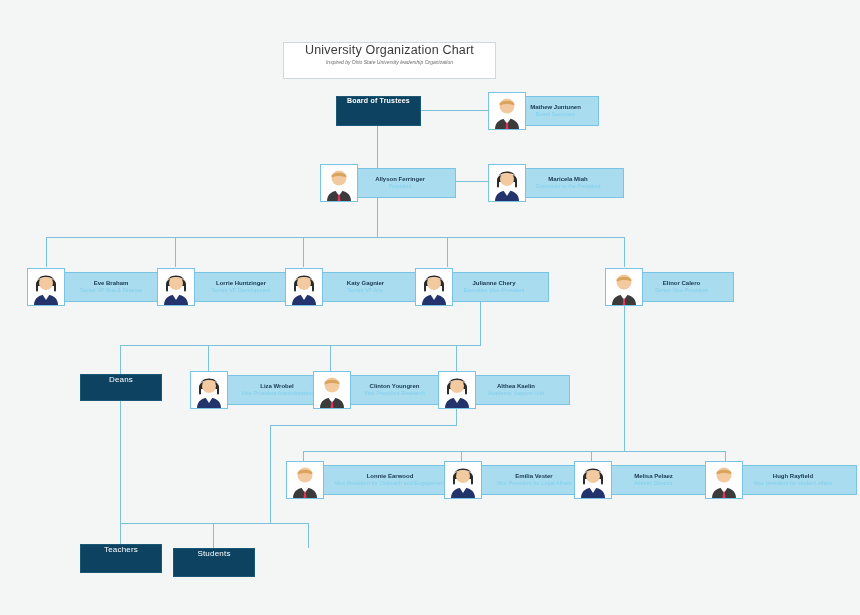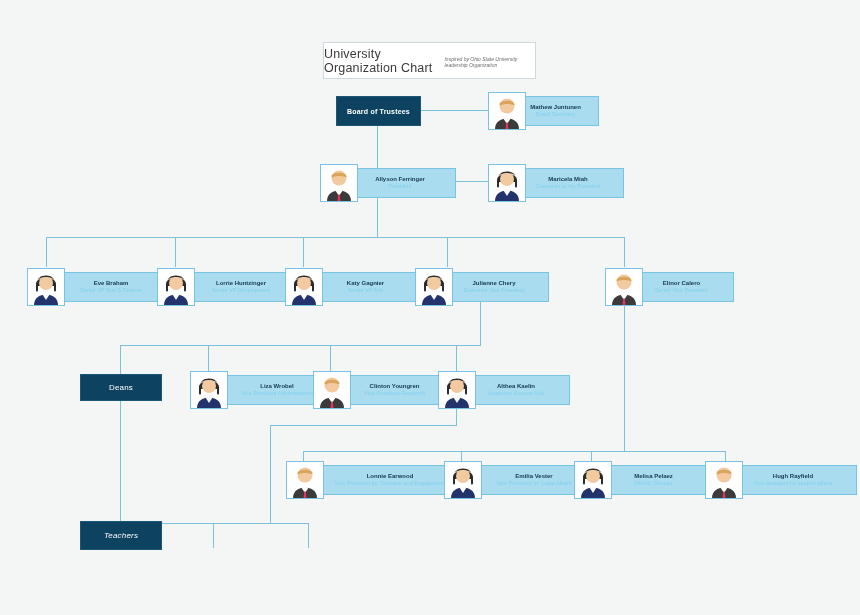--- a/index.html
+++ b/index.html
@@ -9,30 +9,30 @@
     font-family:"Liberation Sans", sans-serif;
     overflow:hidden;
     position:relative;
   }
   #canvas{position:absolute;left:0;top:0;width:860px;height:615px;}
 
   
   .title-box{
     position:absolute;left:283px;top:42px;width:211px;height:35px;
     background:#ffffff;border:1px solid #cfd8dc;
-    display:flex;flex-direction:row;align-items:center;justify-content:center;margin-left:40px;
+    display:flex;flex-direction:column;align-items:center;justify-content:flex-start;
   }
   .title-main{font-size:12.5px;color:#3a3a3a;letter-spacing:.2px;}
   .title-sub{font-size:5px;color:#6d6d6d;font-style:italic;margin-top:2px;}
 
   
   .dark-box{
     position:absolute;
     background:#0d4260;border:1px solid #1b5878;
-    display:flex;align-items:center;justify-content:center;
+    display:flex;align-items:flex-start;justify-content:center;
     color:#ffffff;
   }
   .dark-box .lbl{font-size:7px;font-weight:bold;letter-spacing:.2px;}
   .dark-box.plain .lbl{font-weight:normal;font-size:8px;}
 
   
   .person{position:absolute;height:30px;}
   .person .panel{
     position:absolute;left:24px;top:0;height:30px;
     background:#aadcf0;border:1px solid #79c4e2;
@@ -104,22 +104,25 @@
   </div>
 
   <div class="dark-box" style="left:336px;top:96px;width:83px;height:28px;">
     <span class="lbl">Board of Trustees</span>
   </div>
 
   <div class="dark-box plain" style="left:80px;top:374px;width:80px;height:25px;">
     <span class="lbl">Deans</span>
   </div>
 
-  <div class="dark-box plain" style="left:80px;top:521px;width:80px;height:27px;font-style:italic;">
+  <div class="dark-box plain" style="left:80px;top:544px;width:80px;height:27px;">
     <span class="lbl">Teachers</span>
+  </div>
+  <div class="dark-box plain" style="left:173px;top:548px;width:80px;height:27px;">
+    <span class="lbl">Students</span>
   </div>
 
   <div class="person" style="left:488px;top:96px;">
     <div class="panel" style="width:87px;">
       <div class="nm">Mathew Juntunen</div>
       <div class="rl">Board Secretary</div>
     </div>
     <div class="avatar">
       <svg viewBox="0 0 36 36">
           <rect width="36" height="36" fill="#fff"></rect>

